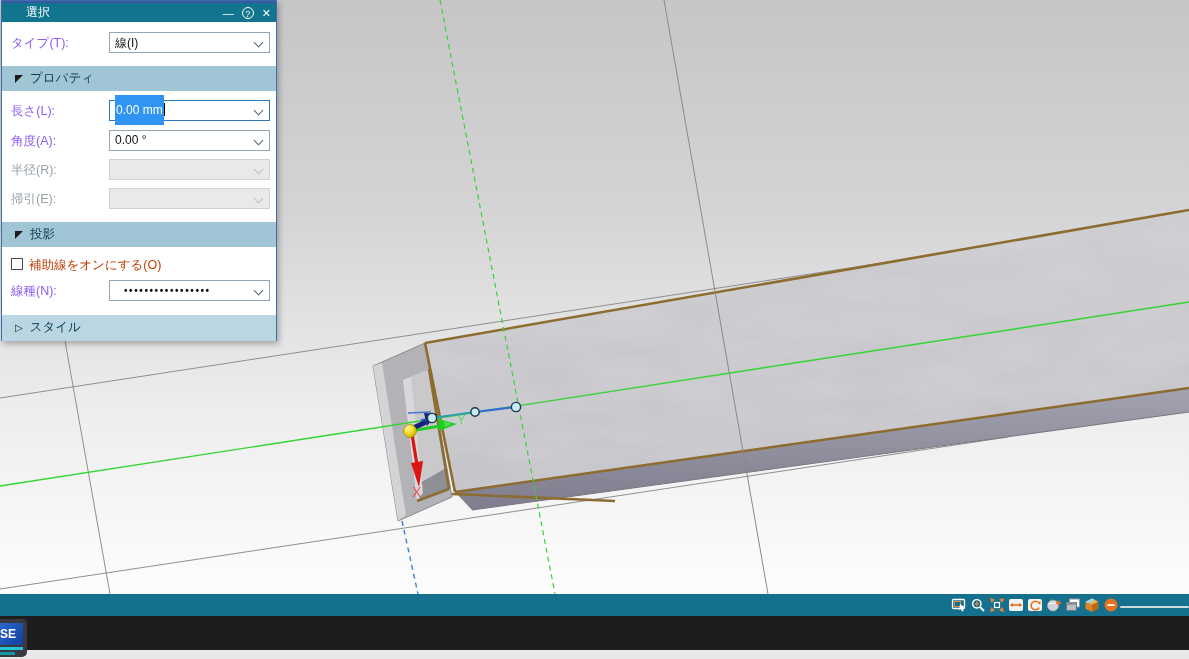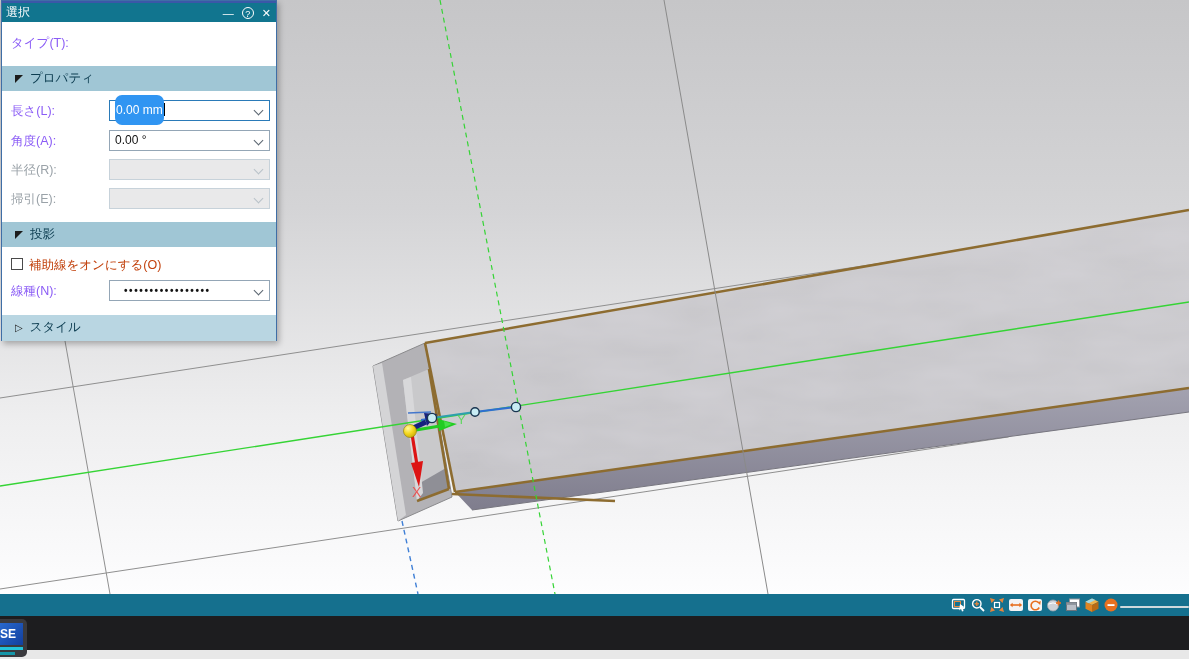--- a/index.html
+++ b/index.html
@@ -8,37 +8,37 @@
 
   
   .viewport{position:absolute;left:0;top:0;width:1189px;height:594px;
     background:linear-gradient(180deg,#c6c6c8 0%,#d4d4d6 35%,#eeeeef 70%,#fdfdfe 100%);}
   .viewport svg{position:absolute;left:0;top:0;}
 
   
   .dialog{position:absolute;left:1px;top:0;width:276px;height:341px;background:#fff;
     border:1px solid #3f6ea6;box-shadow:2px 3px 6px rgba(0,0,0,.28);box-sizing:border-box;}
   .titlebar{position:relative;height:21px;background:#11758f;border-top:2px solid #3b57a8;
-    color:#fff;font-size:12px;line-height:19px;padding-left:4px;box-sizing:border-box;}
+    color:#fff;font-size:12px;line-height:19px;padding-left:24px;box-sizing:border-box;}
   .tb-btns{position:absolute;right:5px;top:2px;display:flex;align-items:center;gap:8px;height:16px;}
   .tb-btn{color:#fff;font-size:11px;line-height:16px;cursor:default;}
   .tb-help{width:12px;height:12px;border:1px solid #fff;border-radius:50%;font-size:9px;
     text-align:center;line-height:12px;box-sizing:border-box;}
   .drow{position:absolute;left:0;width:100%;height:22px;}
   .lbl{position:absolute;left:9px;top:3px;font-size:12.5px;color:#8b5cf6;}
   .lbl.dis{color:#9aa2a8;}
   .combo{position:absolute;left:107px;width:161px;height:21px;background:#fff;
     border:1px solid #94a6b6;box-sizing:border-box;font-size:12px;color:#111;}
   .combo .val{position:absolute;left:5px;top:2px;white-space:nowrap;}
   .combo .chev{position:absolute;right:7px;top:6px;width:6px;height:6px;
     border-right:1.4px solid #5a6570;border-bottom:1.4px solid #5a6570;transform:rotate(45deg);}
   .combo.disabled{background:#e9e9ea;border-color:#c7d2da;}
   .combo.disabled .chev{border-color:#b9c2c9;}
   .combo.focused{border:1.5px solid #2a7ab8;}
-  .sel-text{background:#3095f2;color:#fff;padding:8px 1px;border-radius:7px;}
+  .sel-text{background:#3095f2;color:#fff;padding:8px 1px;}
   .caret{display:inline-block;width:1px;height:13px;background:#000;vertical-align:-2px;}
   .section{position:absolute;left:0;width:100%;height:25px;background:#a0c6d5;
     color:#0c3c50;font-size:12.5px;line-height:25px;}
   .section .tri-f{display:inline-block;width:0;height:0;margin:0 7px 0 13px;
     border-top:8px solid #1c1c1c;border-right:8px solid transparent;vertical-align:-1px;}
   .section .tri-o{display:inline-block;margin:0 7px 0 13px;font-size:10px;color:#222;}
   .cbrow{position:absolute;left:0;width:100%;height:20px;}
   .cbox{position:absolute;left:9px;top:3px;width:12px;height:12px;background:#fff;
     border:1px solid #4a4a4a;box-sizing:border-box;}
   .cblbl{position:absolute;left:27px;top:2px;font-size:12.5px;color:#c2410c;}
@@ -159,20 +159,24 @@
       <span>選択</span>
       <span class="tb-btns">
         <span class="tb-btn">—</span>
         <span class="tb-btn tb-help">?</span>
         <span class="tb-btn">✕</span>
       </span>
     </div>
 
     <div class="drow" style="top:31px">
       <span class="lbl">タイプ(T):</span>
+      <span class="combo" style="top:0">
+        <span class="val">線(I)</span>
+        <span class="chev"></span>
+      </span>
     </div>
 
     <div class="section" style="top:65px">
       <span class="tri-f"></span><span>プロパティ</span>
     </div>
 
     <div class="drow" style="top:99px">
       <span class="lbl">長さ(L):</span>
       <span class="combo focused" style="top:0">
         <span class="val"><span class="sel-text">0.00 mm</span><span class="caret"></span></span>

